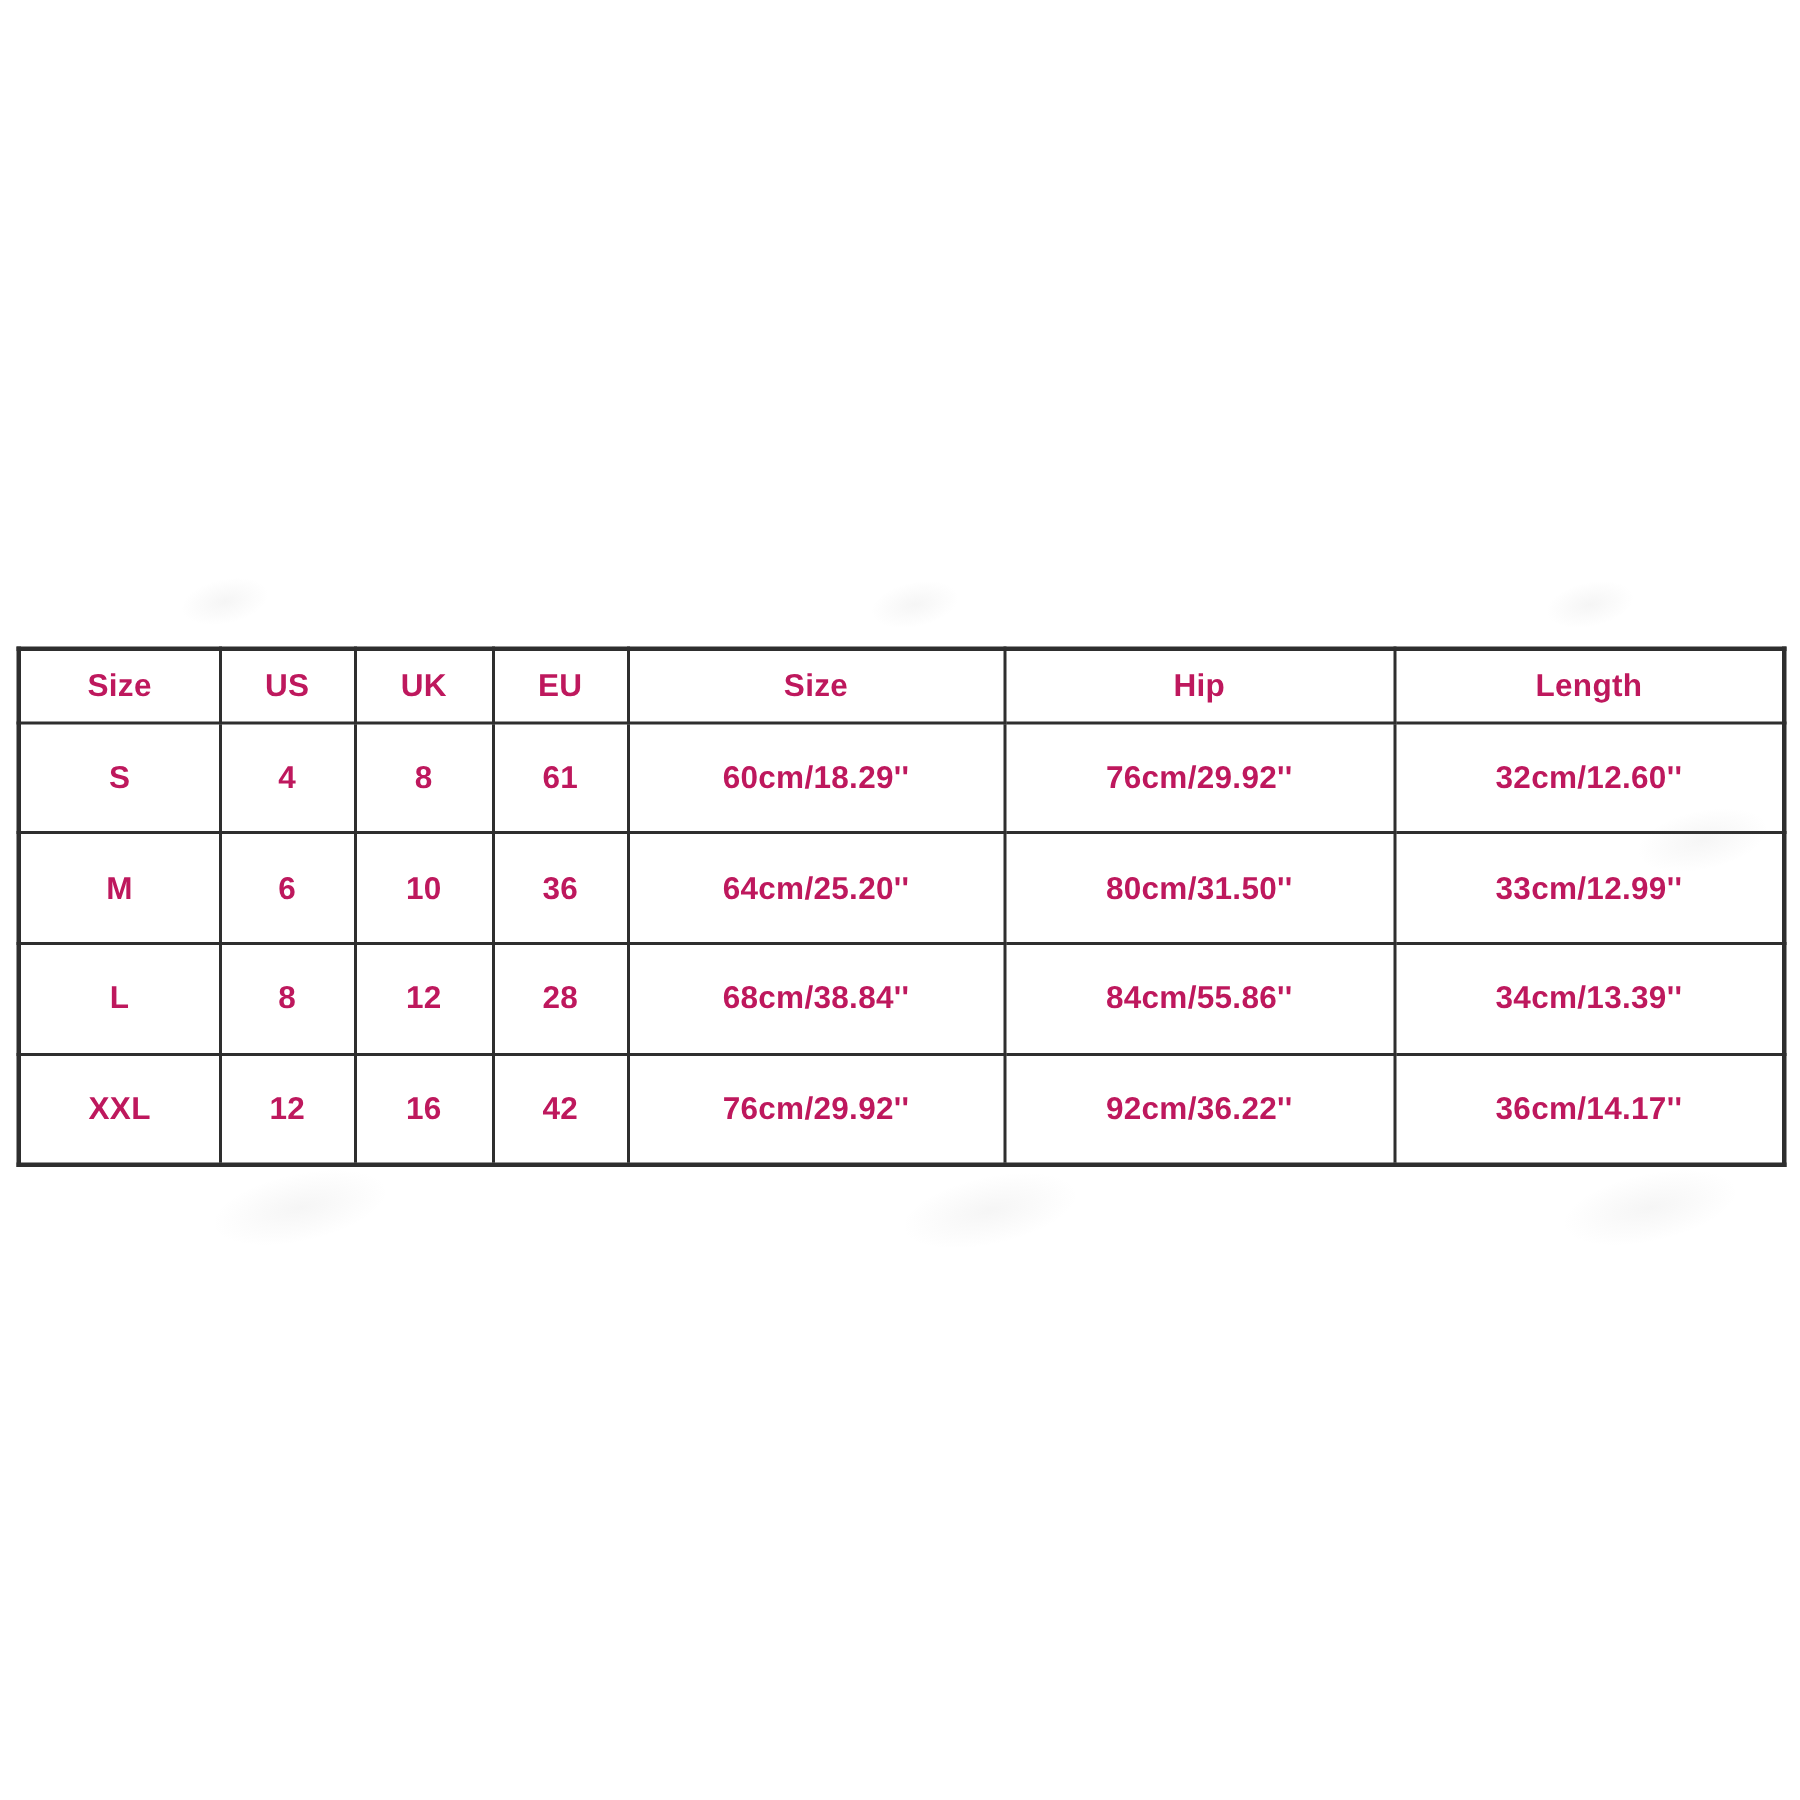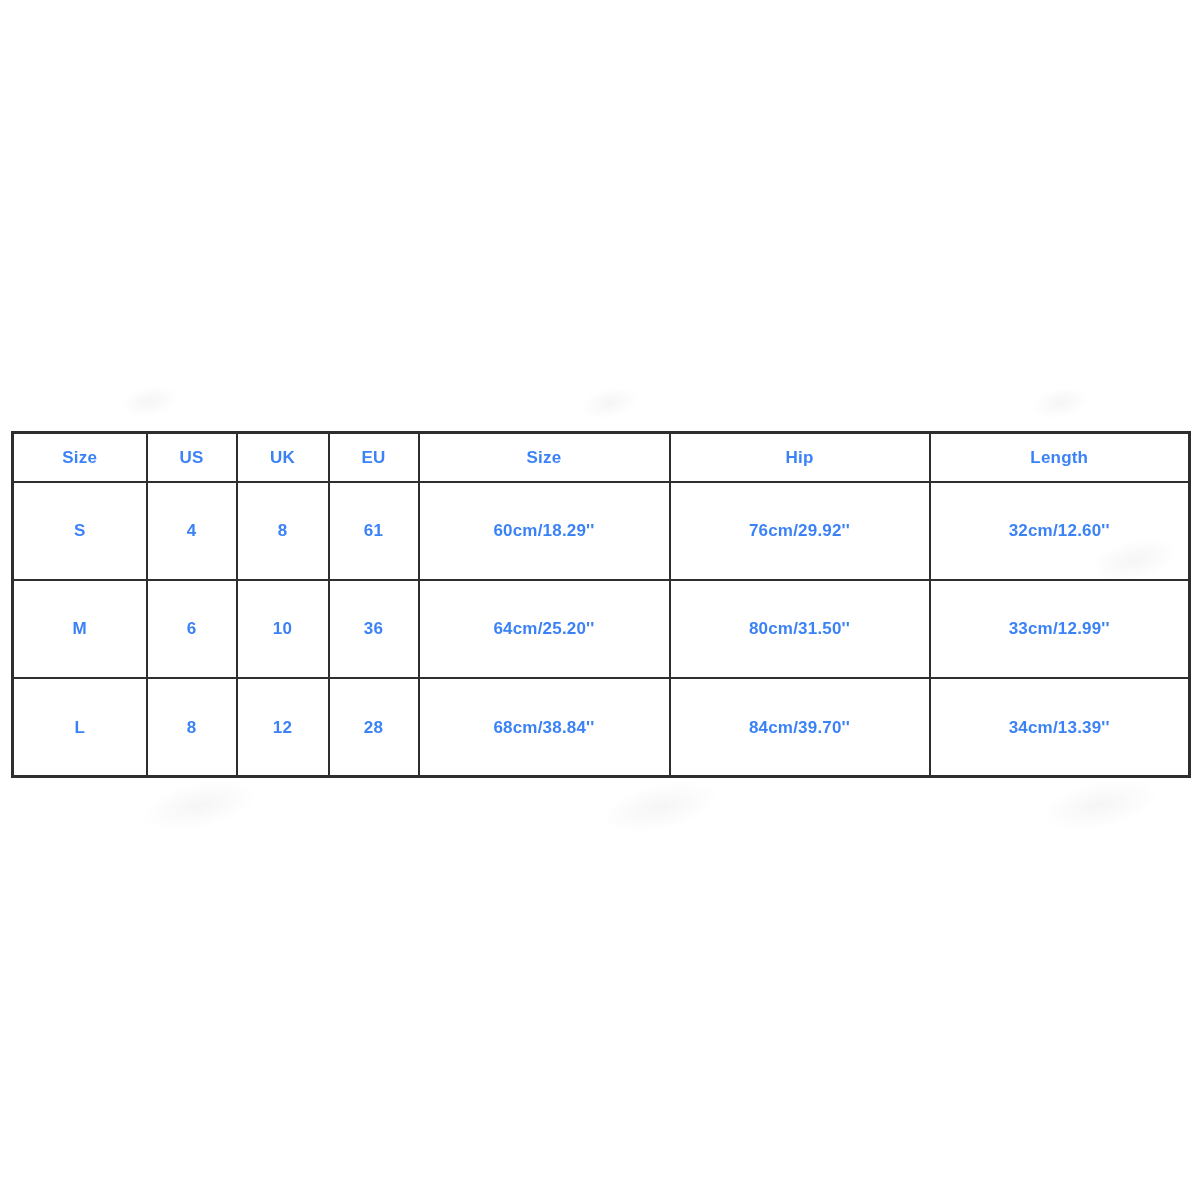--- a/index.html
+++ b/index.html
@@ -25,23 +25,23 @@
     border-collapse: collapse;
     table-layout: fixed;
     background: #ffffff;
   }
   table.size-table th,
   table.size-table td {
     border: 2px solid #2e2e2e;
     text-align: center;
     vertical-align: middle;
     font-weight: bold;
-    font-size: 17px;
+    font-size: 21px;
     line-height: 1;
-    color: #3b82f6;
+    color: #be185d;
     padding: 0;
     letter-spacing: 0.2px;
     white-space: nowrap;
     overflow: hidden;
   }
   table.size-table { border: 3px solid #2e2e2e; }
   table.size-table tr { height: 49px; }
   
   .wm {
     position: absolute;
@@ -104,22 +104,31 @@
         <td>64cm/25.20''</td>
         <td>80cm/31.50''</td>
         <td>33cm/12.99''</td>
       </tr>
       <tr>
         <td>L</td>
         <td>8</td>
         <td>12</td>
         <td>28</td>
         <td>68cm/38.84''</td>
-        <td>84cm/39.70''</td>
+        <td>84cm/55.86''</td>
         <td>34cm/13.39''</td>
+      </tr>
+      <tr>
+        <td>XXL</td>
+        <td>12</td>
+        <td>16</td>
+        <td>42</td>
+        <td>76cm/29.92''</td>
+        <td>92cm/36.22''</td>
+        <td>36cm/14.17''</td>
       </tr>
     </tbody>
   </table>
 
   <div class="wm wm-1"></div>
   <div class="wm wm-2"></div>
   <div class="wm wm-3"></div>
   <div class="wm wm-4"></div>
   <div class="wm wm-5"></div>
   <div class="wm wm-6"></div>

